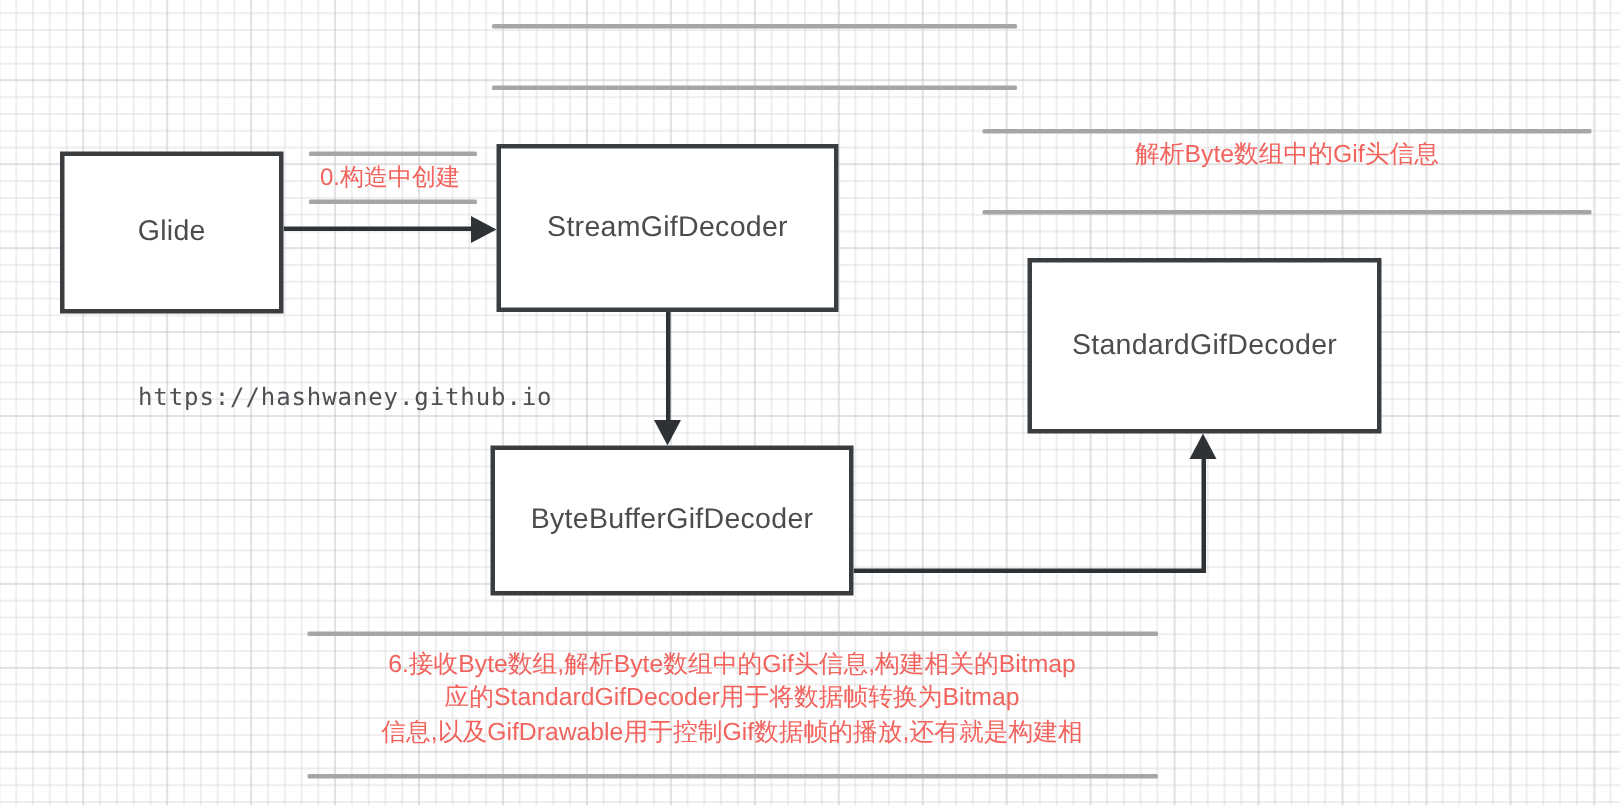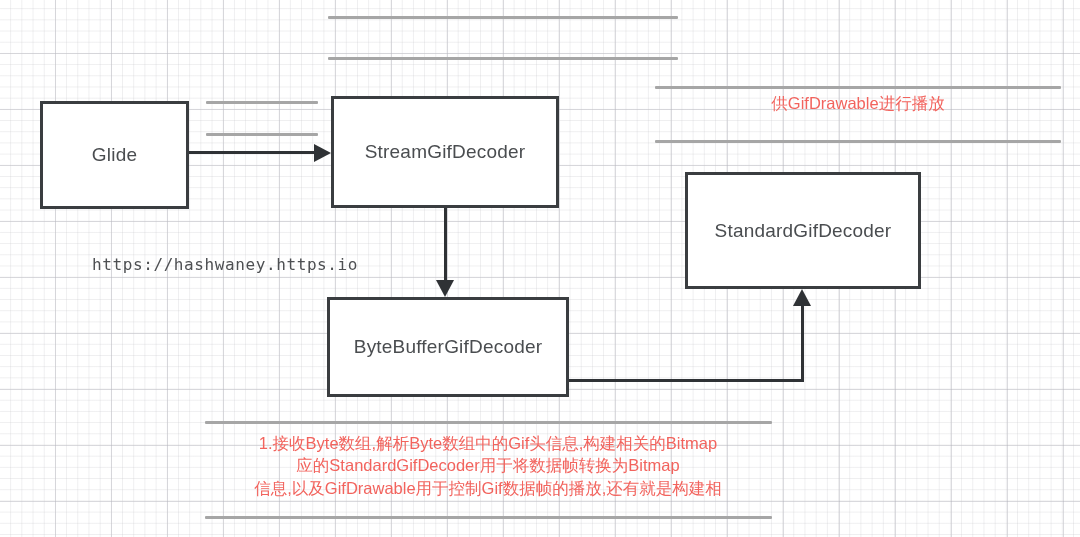--- a/index.html
+++ b/index.html
@@ -165,31 +165,34 @@
   </div>
 
   <div class="node" id="node-bytebuffer">
     <span>ByteBufferGifDecoder</span>
   </div>
 
   <div class="rule" id="ann1-rule-t"></div>
   <div class="rule" id="ann1-rule-b"></div>
 
   <div class="rule" id="ann0-rule-t"></div>
+  <div class="annotation" id="ann0">
+    <div>0.构造中创建</div>
+  </div>
   <div class="rule" id="ann0-rule-b"></div>
 
   <div class="rule" id="ann3-rule-t"></div>
   <div class="annotation" id="ann3">
-    <div>供GifDrawable进行播放</div>
+    <div>解析Byte数组中的Gif头信息</div>
   </div>
   <div class="rule" id="ann3-rule-b"></div>
 
   <div class="rule" id="ann2-rule-t"></div>
   <div class="annotation" id="ann2">
-    <div>1.接收Byte数组,解析Byte数组中的Gif头信息,构建相关的Bitmap</div>
+    <div>6.接收Byte数组,解析Byte数组中的Gif头信息,构建相关的Bitmap</div>
     <div>应的StandardGifDecoder用于将数据帧转换为Bitmap</div>
     <div>信息,以及GifDrawable用于控制Gif数据帧的播放,还有就是构建相</div>
   </div>
   <div class="rule" id="ann2-rule-b"></div>
 
-  <div id="watermark">https://hashwaney.https.io</div>
+  <div id="watermark">https://hashwaney.github.io</div>
 
 </div>
 
 </body></html>

